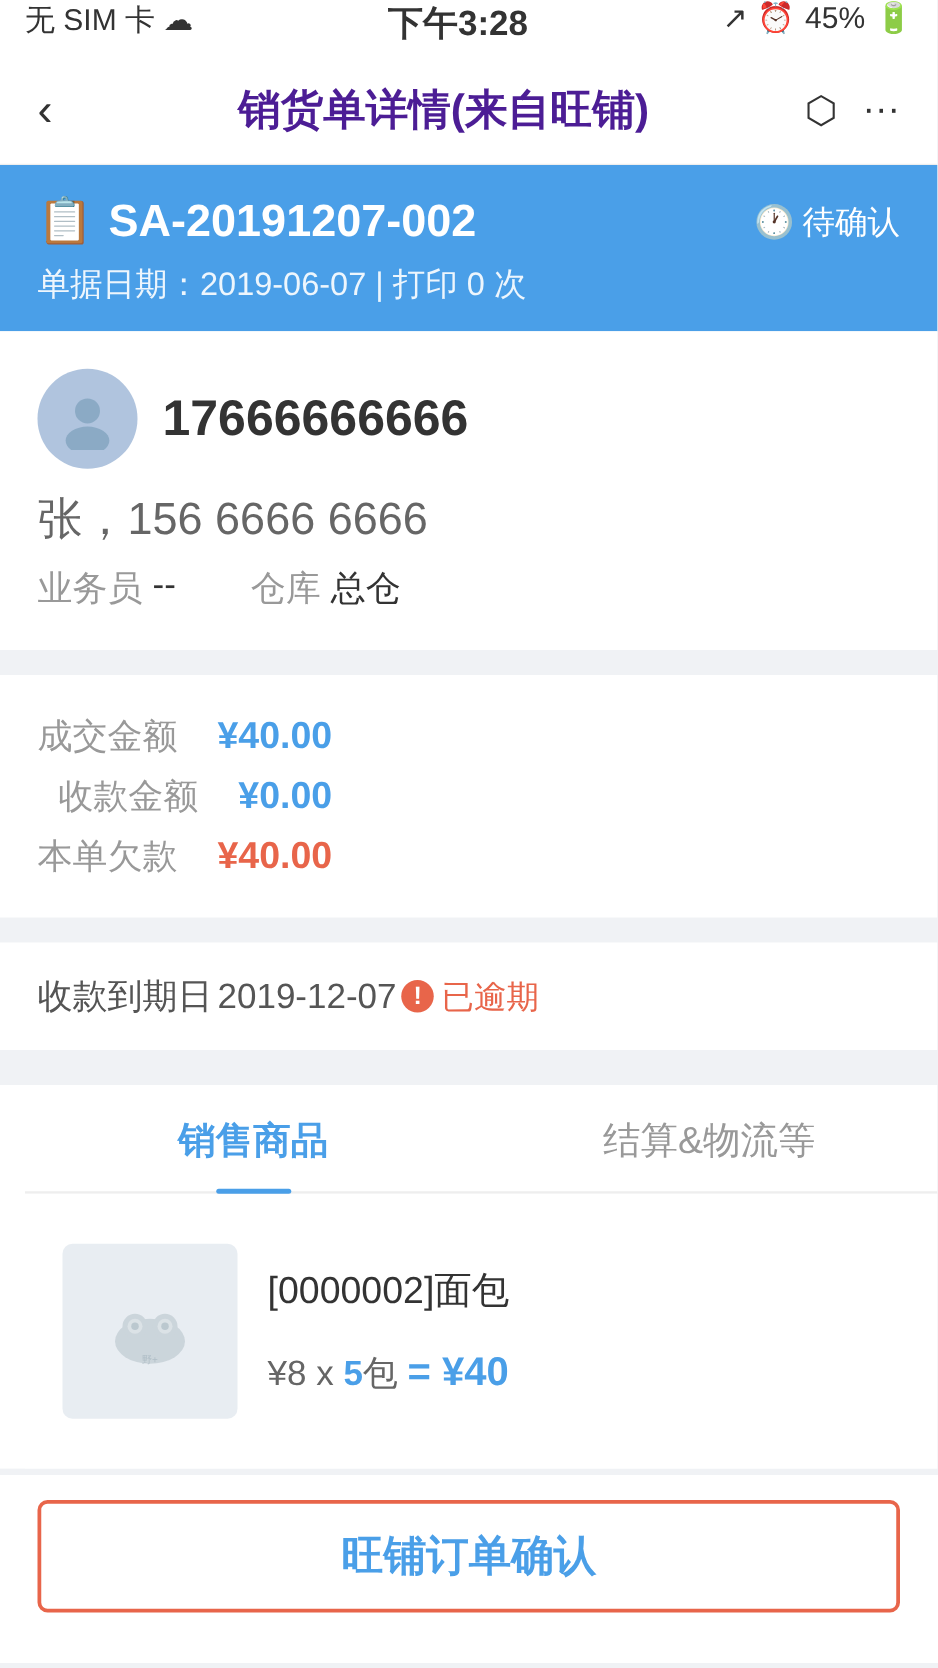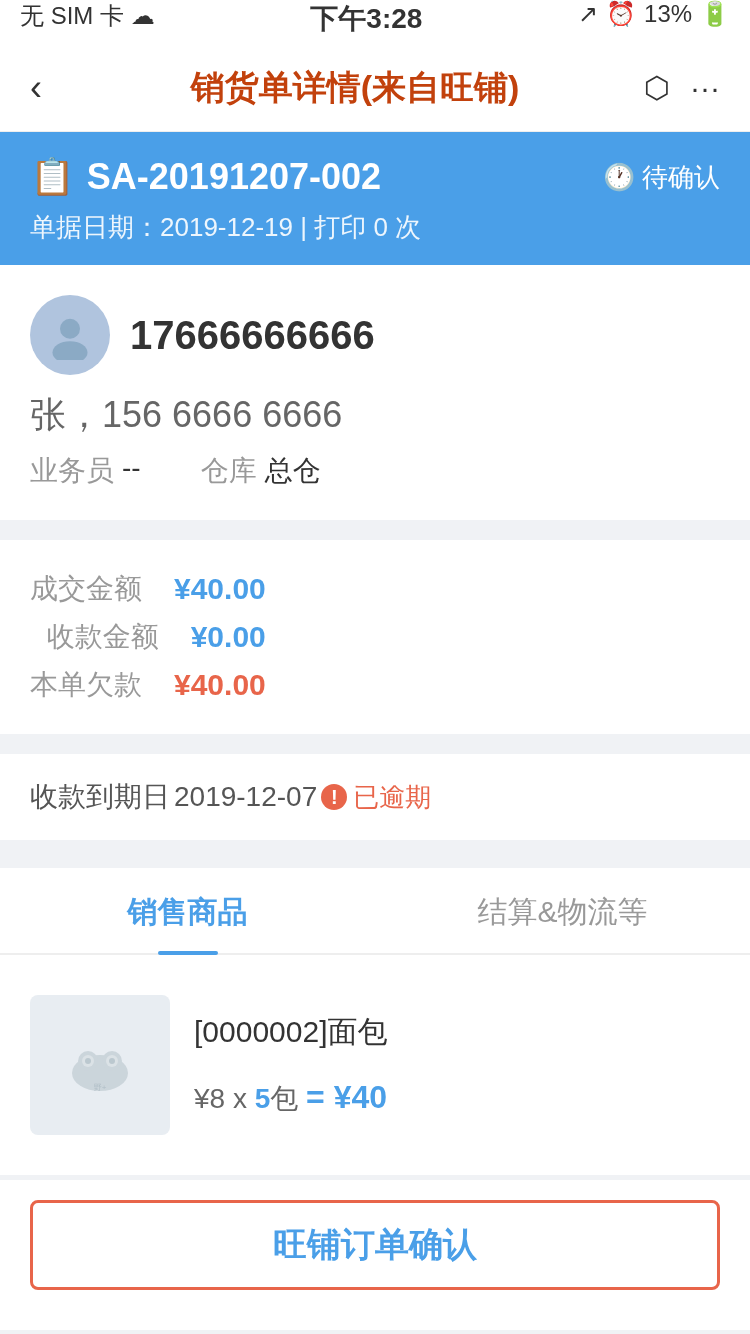--- a/index.html
+++ b/index.html
@@ -42,21 +42,21 @@
     }
     .nav-back {
       font-size: 36px;
       color: #333;
       cursor: pointer;
       width: 60px;
     }
     .nav-title {
       font-size: 34px;
       font-weight: 600;
-      color: #c2410c;
+      color: #4c1d95;
       flex: 1;
       text-align: center;
     }
     .nav-actions {
       display: flex;
       align-items: center;
       gap: 20px;
       width: 100px;
       justify-content: flex-end;
     }
@@ -95,20 +95,21 @@
     }
     .order-date {
       color: rgba(255,255,255,0.9);
       font-size: 26px;
     }
 
     
     .white-card {
       background: #fff;
       margin-bottom: 20px;
+      padding-left: 20px;
     }
 
     
     .customer-section {
       background: #fff;
       padding: 30px;
       margin-bottom: 20px;
     }
     .customer-top {
       display: flex;
@@ -322,21 +323,21 @@
 <body>
 
 <div class="status-bar">
   <div class="status-left">
     <span>无 SIM 卡 ☁</span>
   </div>
   <div class="status-center">下午3:28</div>
   <div class="status-right">
     <span>↗</span>
     <span>⏰</span>
-    <span>13%</span>
+    <span>45%</span>
     <span>🔋</span>
   </div>
 </div>
 
 <div class="nav-bar">
   <div class="nav-back">‹</div>
   <div class="nav-title">销货单详情(来自旺铺)</div>
   <div class="nav-actions">
     <span class="nav-icon">⬡</span>
     <span class="nav-icon">···</span>
@@ -347,21 +348,21 @@
   <div class="order-header-top">
     <div class="order-id">
       <span>📋</span>
       <span>SA-20191207-002</span>
     </div>
     <div class="order-status">
       <span>🕐</span>
       <span>待确认</span>
     </div>
   </div>
-  <div class="order-date">单据日期：2019-12-19 | 打印 0 次</div>
+  <div class="order-date">单据日期：2019-06-07 | 打印 0 次</div>
 </div>
 
 <div class="customer-section white-card">
   <div class="customer-top">
     <div class="avatar">
       <svg viewBox="0 0 40 40" xmlns="http://www.w3.org/2000/svg" width="50" height="50">
         <circle cx="20" cy="15" r="8" fill="#8baac5"></circle>
         <ellipse cx="20" cy="34" rx="14" ry="9" fill="#8baac5"></ellipse>
       </svg>
     </div>

